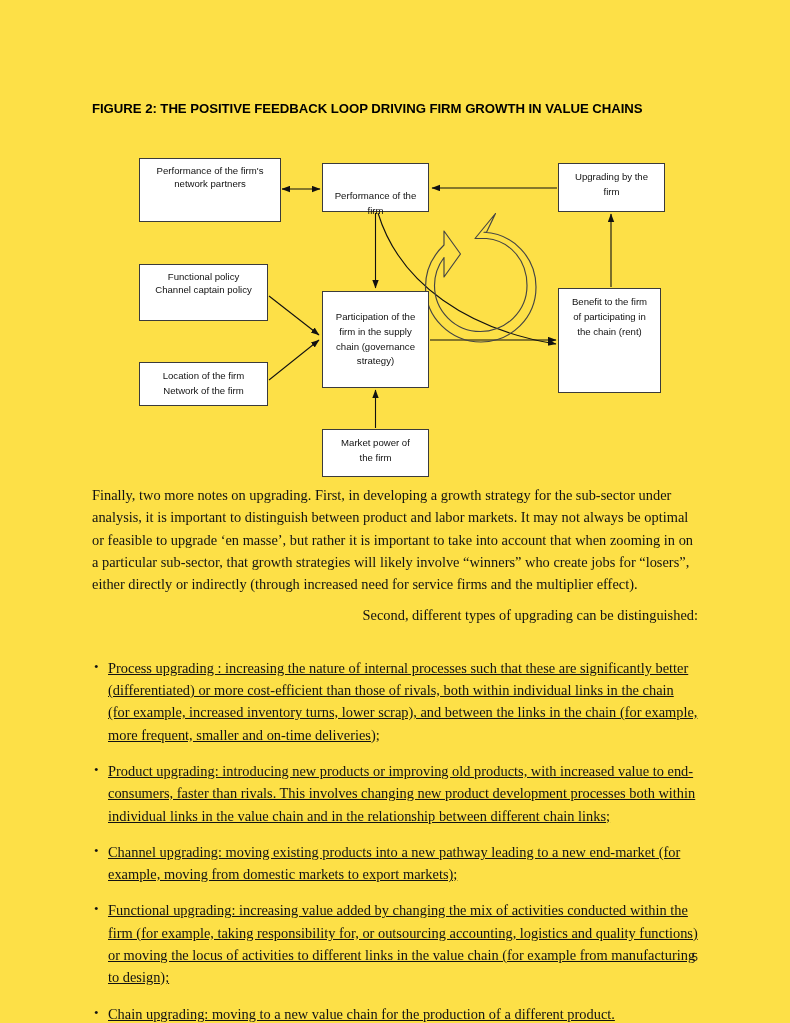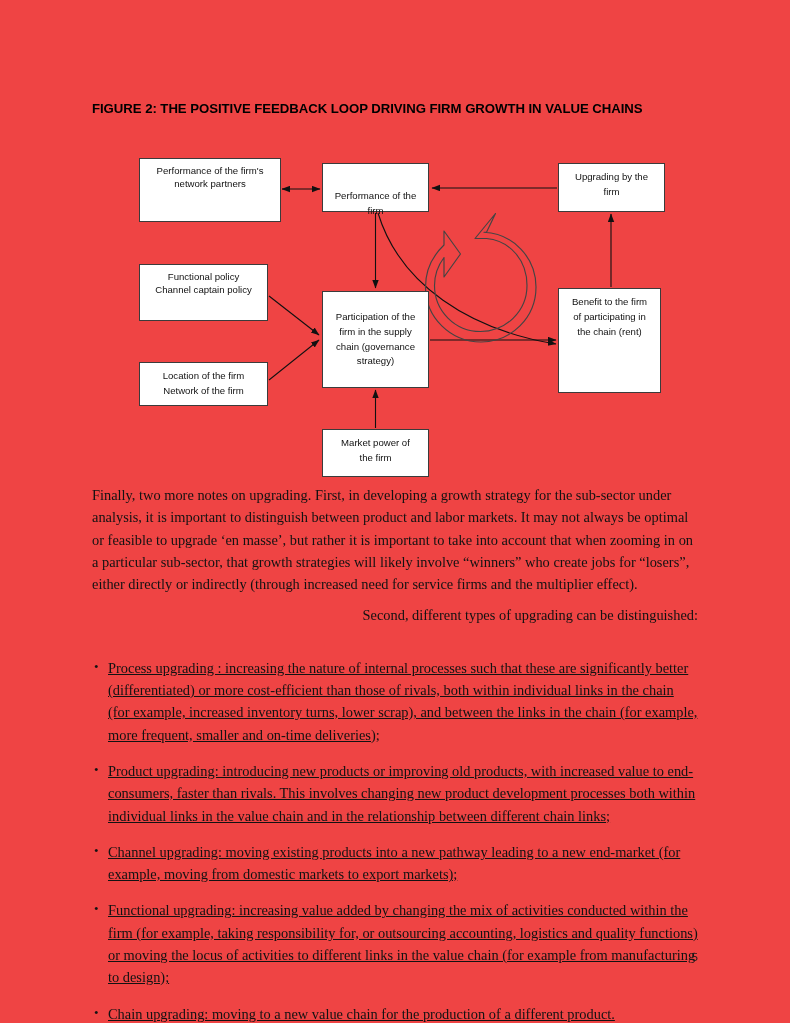--- a/index.html
+++ b/index.html
@@ -5,21 +5,21 @@
 <style>
   html, body {
     margin: 0;
     padding: 0;
     background: #cfcfcf;
   }
   .page {
     position: relative;
     width: 790px;
     height: 1023px;
-    background: #ef4444;
+    background: #fde047;
     overflow: hidden;
     box-sizing: border-box;
   }
 
   
   .figure-title {
     position: absolute;
     left: 92px;
     top: 101px;
     width: 620px;

